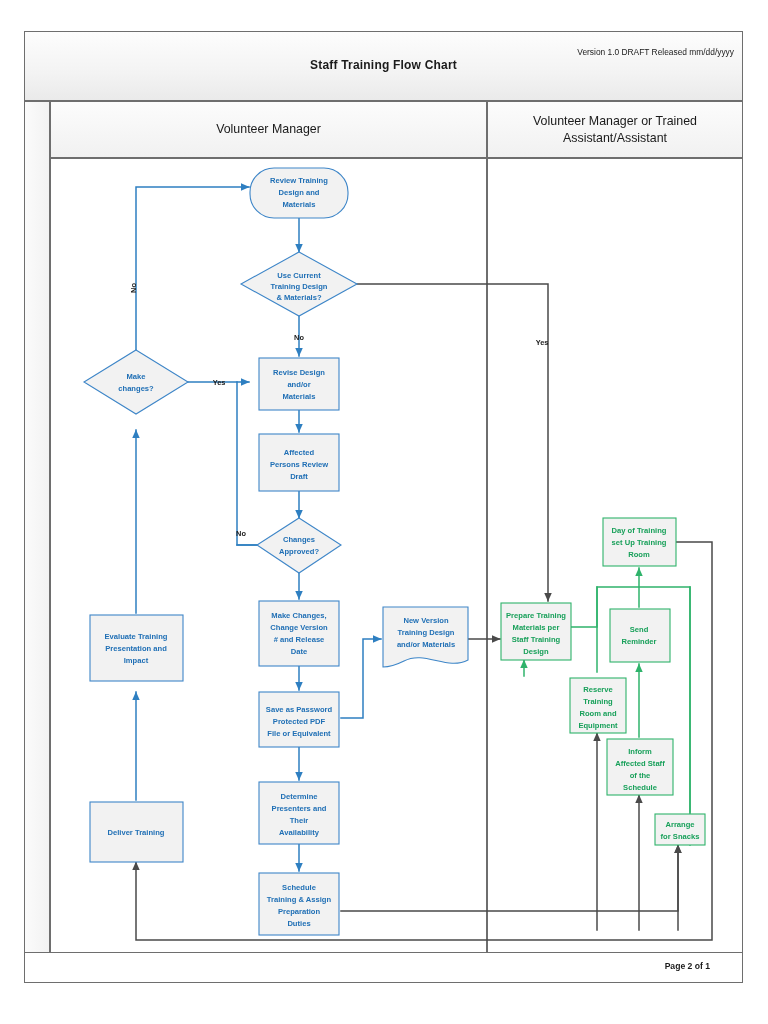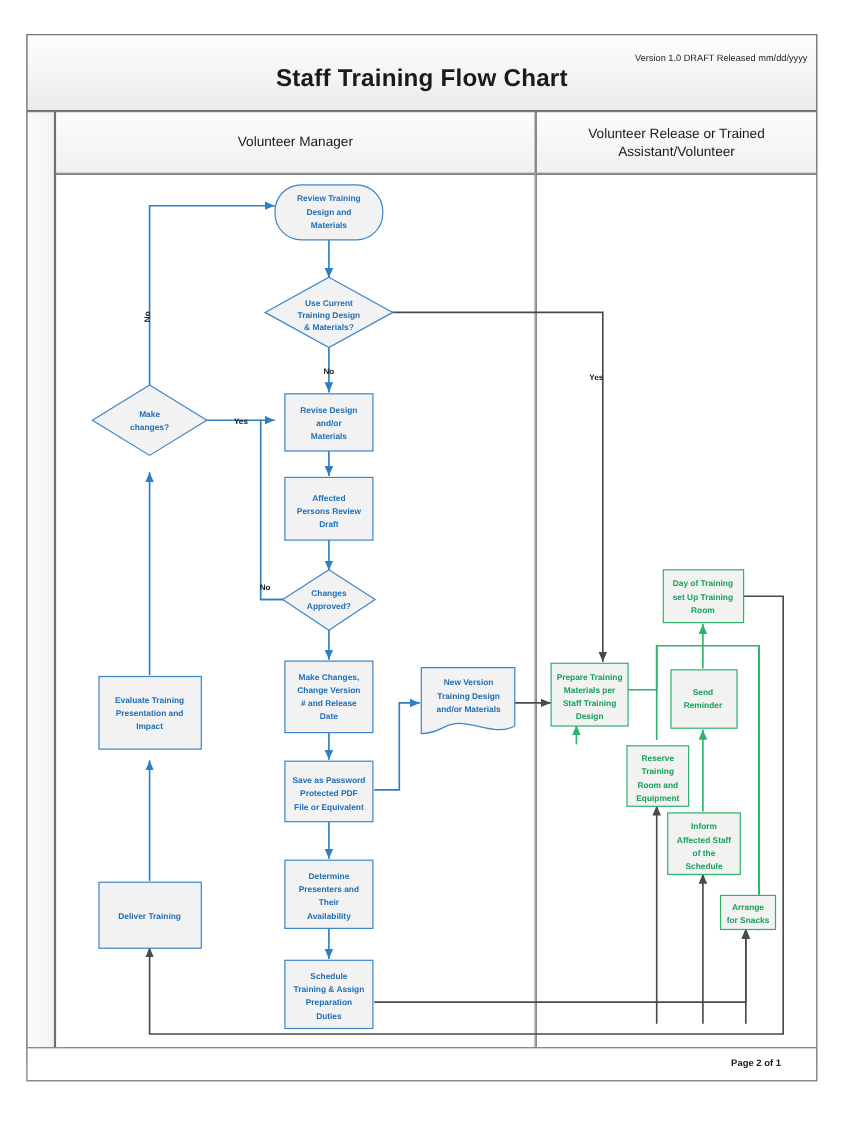--- a/index.html
+++ b/index.html
@@ -1,21 +1,21 @@
 <!DOCTYPE html>
 <html><head>
 <meta charset="utf-8">
 <style>
   html,body{margin:0;padding:0;background:#ffffff;}
   body{width:768px;height:1024px;font-family:"Liberation Sans",sans-serif;}
   #page{position:relative;width:768px;height:1024px;overflow:hidden;background:#fff;}
   .page-border{position:absolute;left:24px;top:31px;width:719px;height:952px;border:1px solid #9a9a9a;box-sizing:border-box;background:#fff;}
   .title-band{position:absolute;left:24px;top:31px;width:719px;height:70px;box-sizing:border-box;
      border:1px solid #6e6e6e;background:linear-gradient(180deg,#fdfdfd 0%,#f3f3f3 60%,#eaeaea 100%);}
-  .doc-title{position:absolute;left:24px;top:58px;width:719px;text-align:center;font-size:22px;font-weight:bold;color:#1a1a1a;letter-spacing:.2px;}
+  .doc-title{position:absolute;left:24px;top:58px;width:719px;text-align:center;font-size:12px;font-weight:bold;color:#1a1a1a;letter-spacing:.2px;}
   .version{position:absolute;right:34px;top:47px;font-size:8.4px;font-weight:normal;color:#1a1a1a;white-space:nowrap;}
   .lane-strip{position:absolute;left:24px;top:101px;width:26px;height:866px;box-sizing:border-box;border:1px solid #6e6e6e;
      background:linear-gradient(90deg,#fbfbfb,#f2f2f2);}
   .lane-hdr{position:absolute;top:101px;height:57px;box-sizing:border-box;border:1px solid #6e6e6e;
      background:linear-gradient(180deg,#fcfcfc,#f1f1f1);display:flex;align-items:center;justify-content:center;text-align:center;
      font-size:12.4px;color:#1a1a1a;line-height:1.35;padding:0 6px;}
   .lane-hdr.l1{left:50px;width:437px;}
   .lane-hdr.l2{left:487px;width:256px;}
   .lane-body{position:absolute;top:158px;height:809px;box-sizing:border-box;border:1px solid #6e6e6e;background:#fff;}
   .lane-body.l1{left:50px;width:437px;}
@@ -41,21 +41,21 @@
 <div id="page">
 
   <div class="page-border"></div>
 
   <div class="title-band"></div>
   <div class="doc-title">Staff Training Flow Chart</div>
   <div class="version">Version 1.0 DRAFT  Released  mm/dd/yyyy</div>
 
   <div class="lane-strip"></div>
   <div class="lane-hdr l1">Volunteer Manager</div>
-  <div class="lane-hdr l2">Volunteer Release or Trained Assistant/Volunteer</div>
+  <div class="lane-hdr l2">Volunteer Manager or Trained Assistant/Assistant</div>
   <div class="lane-body l1"></div>
   <div class="lane-body l2"></div>
 
   <div class="footer-band"></div>
   <div class="footer-text">Page 2 of 1</div>
 
   <svg class="flow" viewBox="0 0 768 1024">
     <defs>
       <marker id="ah-blue" markerWidth="7" markerHeight="7" refX="5.6" refY="3" orient="auto" markerUnits="strokeWidth">
         <path d="M0,0.4 L6,3 L0,5.6 z" fill="#2e7fc1"></path>

